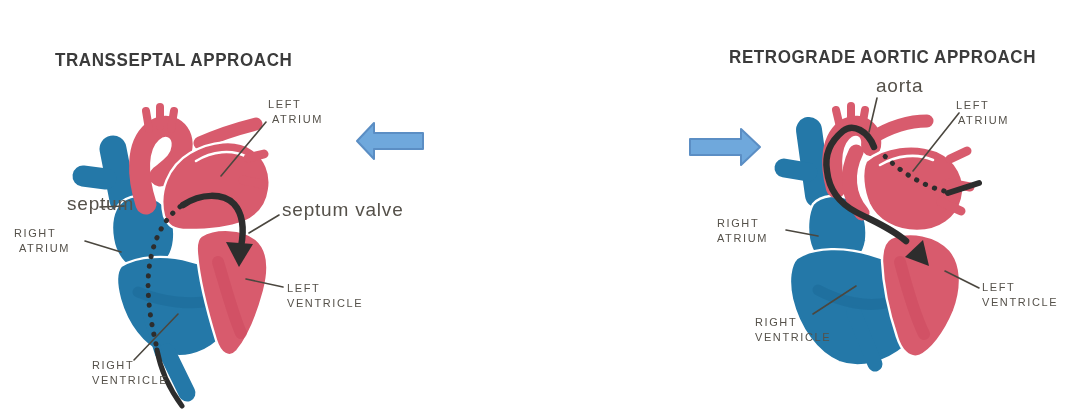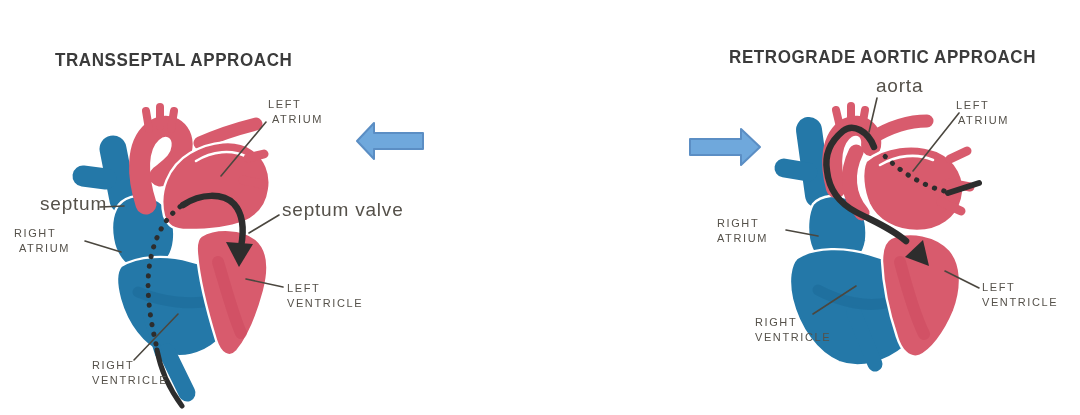--- a/index.html
+++ b/index.html
@@ -130,21 +130,21 @@
   </svg>
 
   <div class="panel-title" style="left:55px;top:51px">TRANSSEPTAL APPROACH</div>
   <div class="panel-title" style="left:729px;top:48px">RETROGRADE AORTIC APPROACH</div>
 
 
   <div class="lbl" style="left:268px;top:97px">
     <div>LEFT</div>
     <div style="padding-left:4px">ATRIUM</div>
   </div>
-  <div class="lbl hand" style="left:40px;top:196px">
+  <div class="lbl hand" style="left:67px;top:196px">
     <div>septum</div>
   </div>
   <div class="lbl" style="left:14px;top:226px">
     <div>RIGHT</div>
     <div style="padding-left:5px">ATRIUM</div>
   </div>
   <div class="lbl hand" style="left:282px;top:202px">
     <div>septum valve</div>
   </div>
   <div class="lbl" style="left:287px;top:281px">

